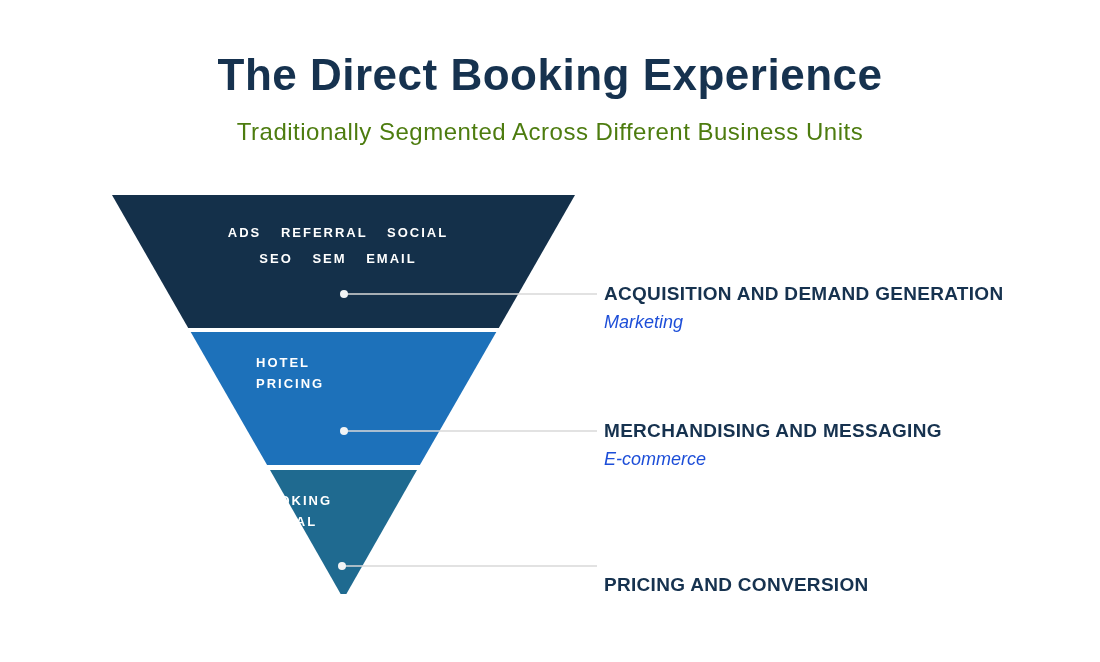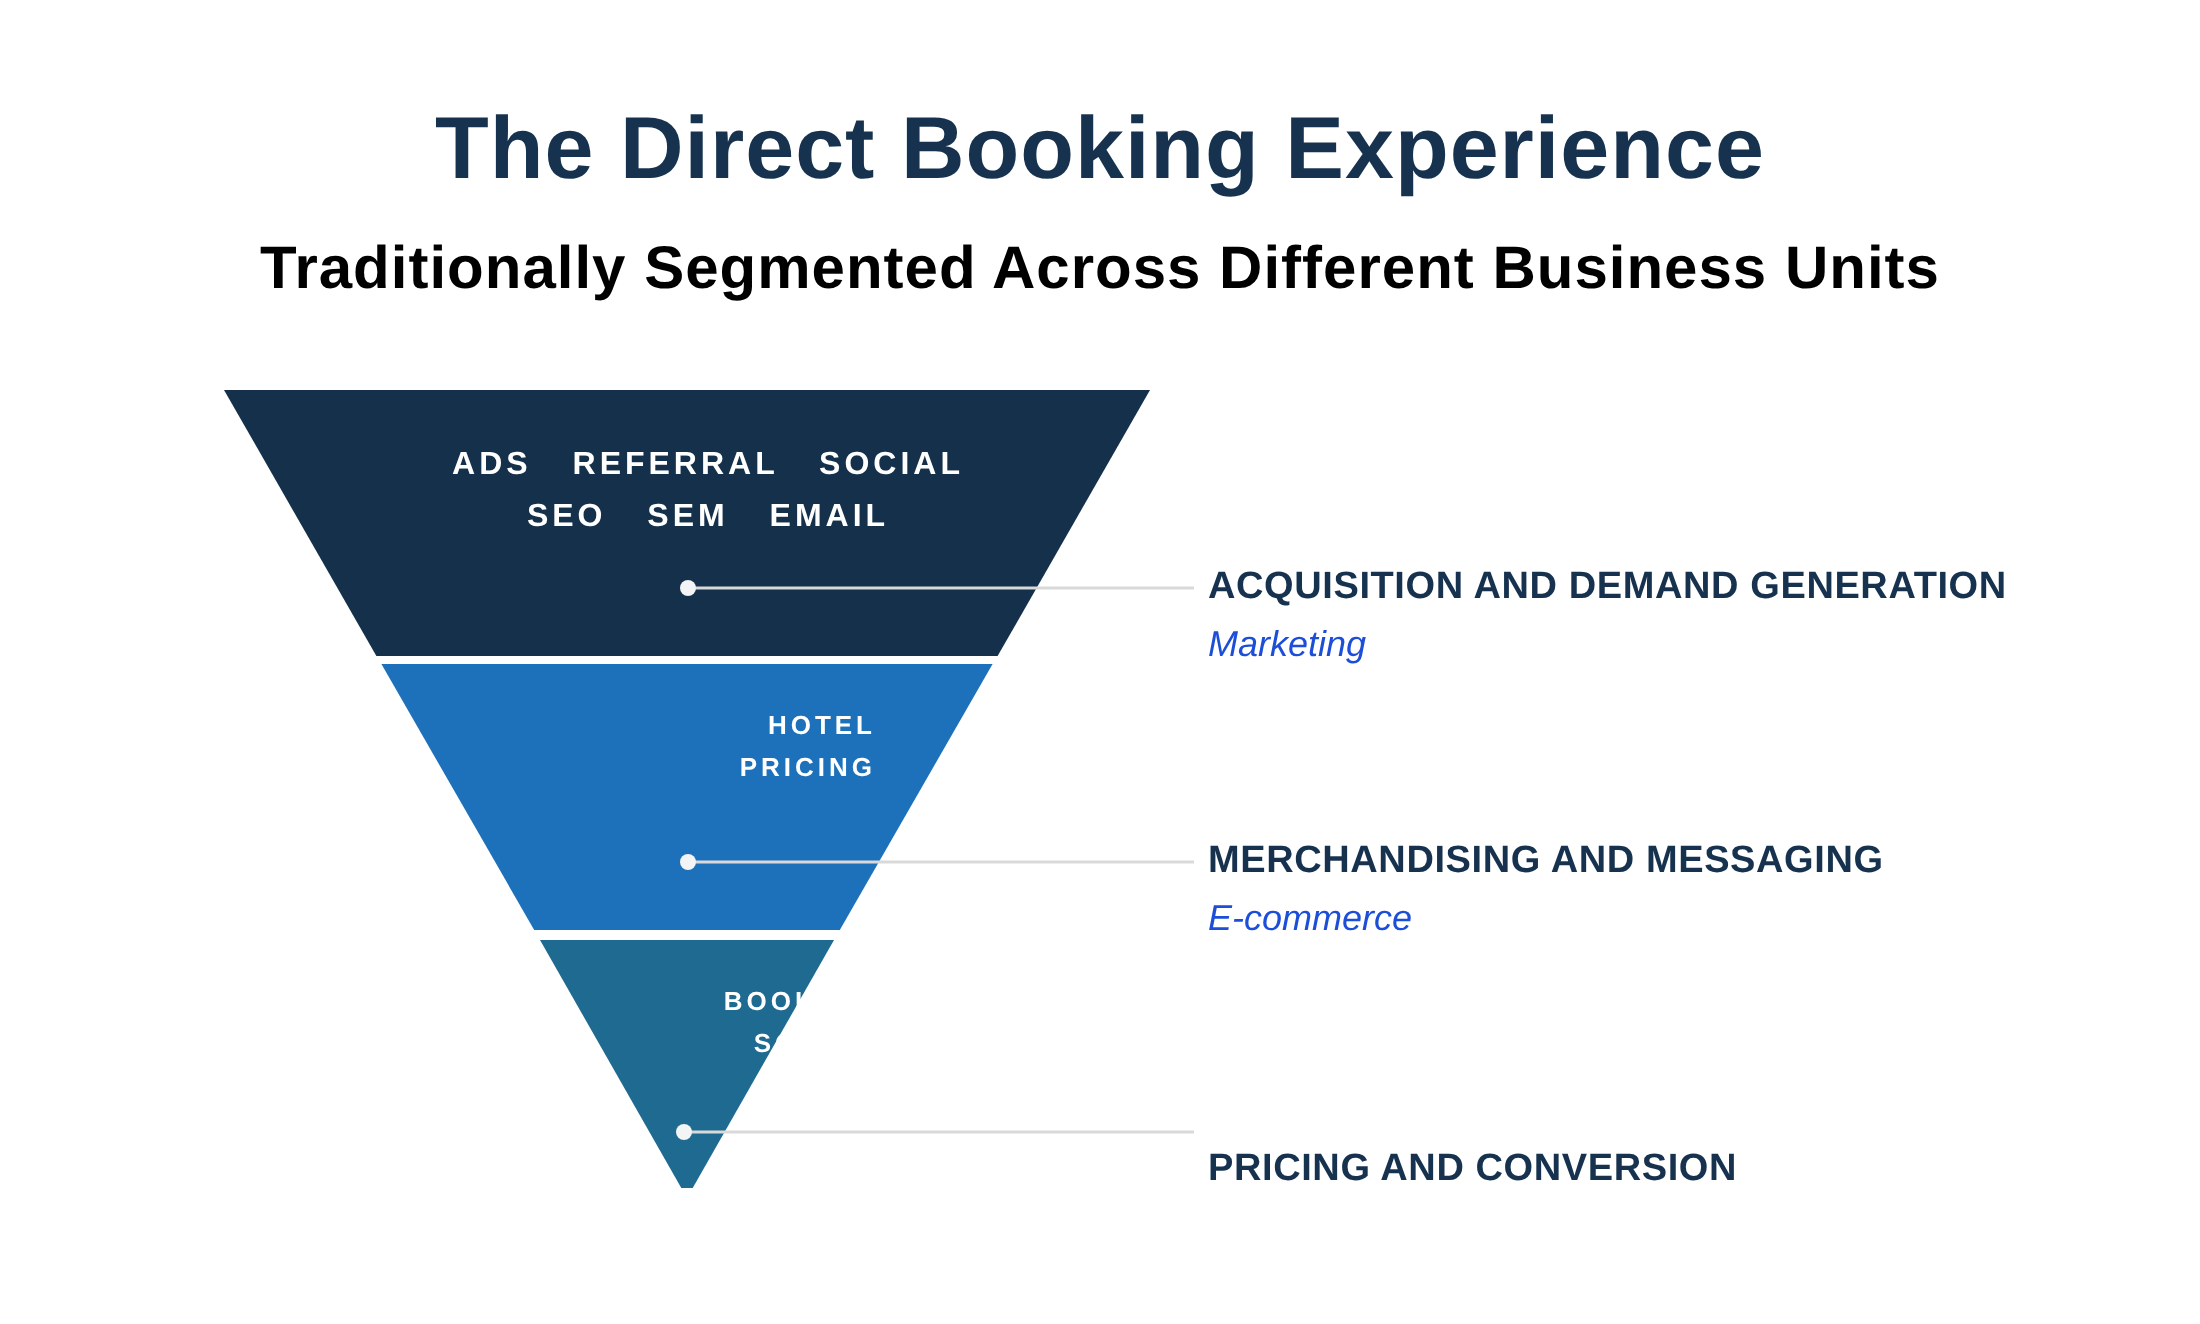--- a/index.html
+++ b/index.html
@@ -17,40 +17,40 @@
     text-align: center;
     font-size: 44px;
     font-weight: bold;
     letter-spacing: 0.5px;
     color: #16324f;
   }
   .subtitle {
     position: absolute;
     top: 118px; left: 0; width: 100%;
     text-align: center;
-    font-size: 30px;
-    font-weight: bold;
+    font-size: 24px;
+    font-weight: normal;
     letter-spacing: 0.5px;
-    color: #000000;
+    color: #4d7c0f;
   }
   .funnel-svg { position: absolute; top: 0; left: 0; }
   .channels {
     position: absolute;
-    top: 220px; left: 204px; width: 300px;
+    top: 220px; left: 188px; width: 300px;
     text-align: center;
     color: #ffffff;
-    font-size: 16px;
+    font-size: 13px;
     font-weight: bold;
     letter-spacing: 2px;
   }
   .channels .row { line-height: 26px; word-spacing: 14px; }
   .seg-inner {
     position: absolute;
-    left: 238px; width: 200px;
-    text-align: right;
+    left: 256px; width: 200px;
+    text-align: left;
     color: #ffffff;
     font-size: 13px;
     font-weight: bold;
     letter-spacing: 2px;
     line-height: 21px;
   }
   .seg-inner.hotel   { top: 352px; }
   .seg-inner.booking { top: 490px; }
   .callout {
     position: absolute;

